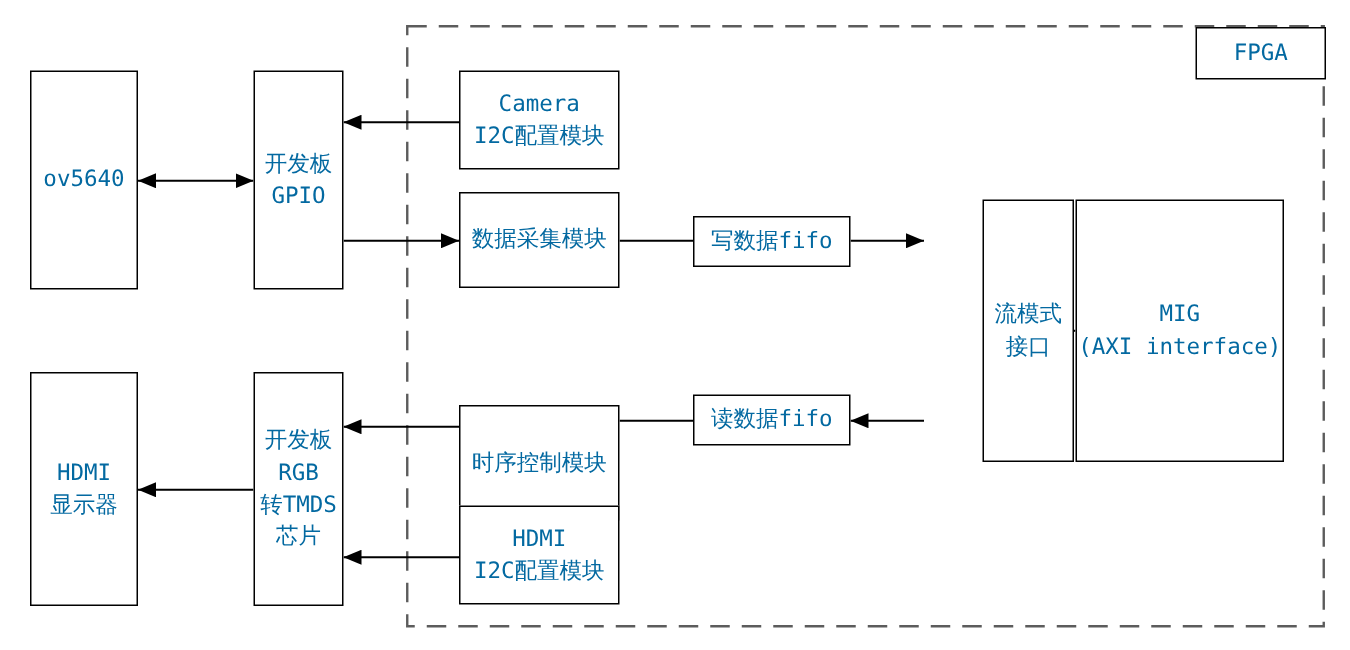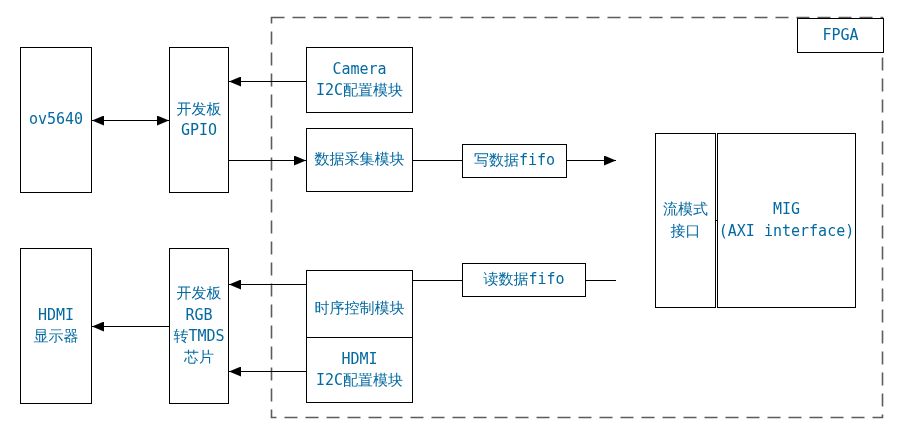--- a/index.html
+++ b/index.html
@@ -66,21 +66,21 @@
 GPIO</div>
   <div class="box" style="left:306px; top:47px;  width:107px; height:66px;">Camera
 I2C配置模块</div>
   <div class="box" style="left:306px; top:128px; width:107px; height:64px;">数据采集模块</div>
   <div class="box" style="left:462px; top:144px; width:105px; height:34px;">写数据fifo</div>
   <div class="box" style="left:616px; top:133px; width:61px;  height:175px;margin-left:39px;">流模式
 接口</div>
   <div class="box" style="left:717px; top:133px; width:139px; height:175px;text-align:center;">MIG
 (AXI interface)</div>
   <div class="box" style="left:306px; top:246px; width:107px; height:77px;margin-top:24px;">时序控制模块</div>
-  <div class="box" style="left:462px; top:263px; width:124px; height:34px;">读数据fifo</div>
+  <div class="box" style="left:462px; top:263px; width:105px; height:34px;">读数据fifo</div>
   <div class="box" style="left:306px; top:337px; width:107px; height:66px;">HDMI
 I2C配置模块</div>
   <div class="box" style="left:20px;  top:248px; width:72px;  height:156px;">HDMI
 显示器</div>
   <div class="box" style="left:169px; top:248px; width:60px;  height:156px;">开发板
 RGB
 转TMDS
 芯片</div>
 
   <div class="box fpga-label-box" style="left:797px; top:18px; width:87px; height:35px;">FPGA</div>

